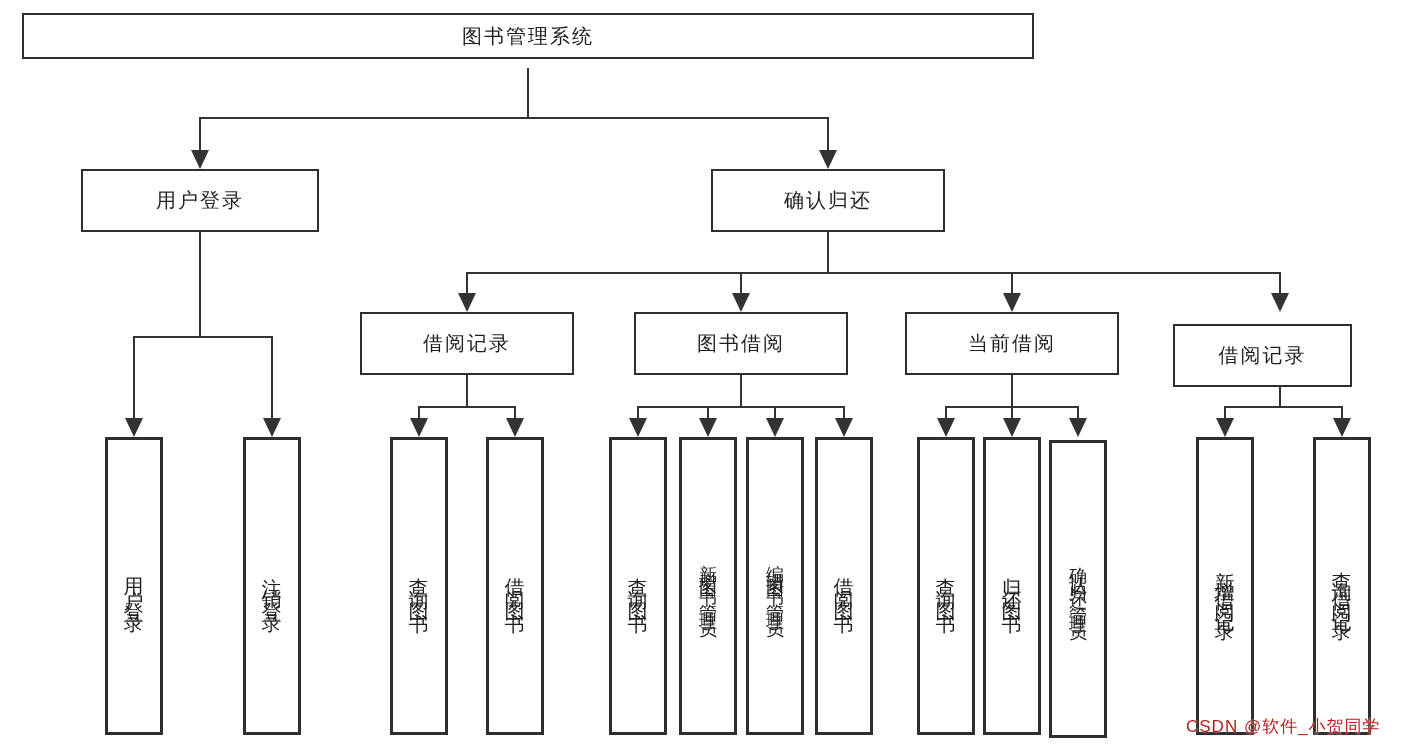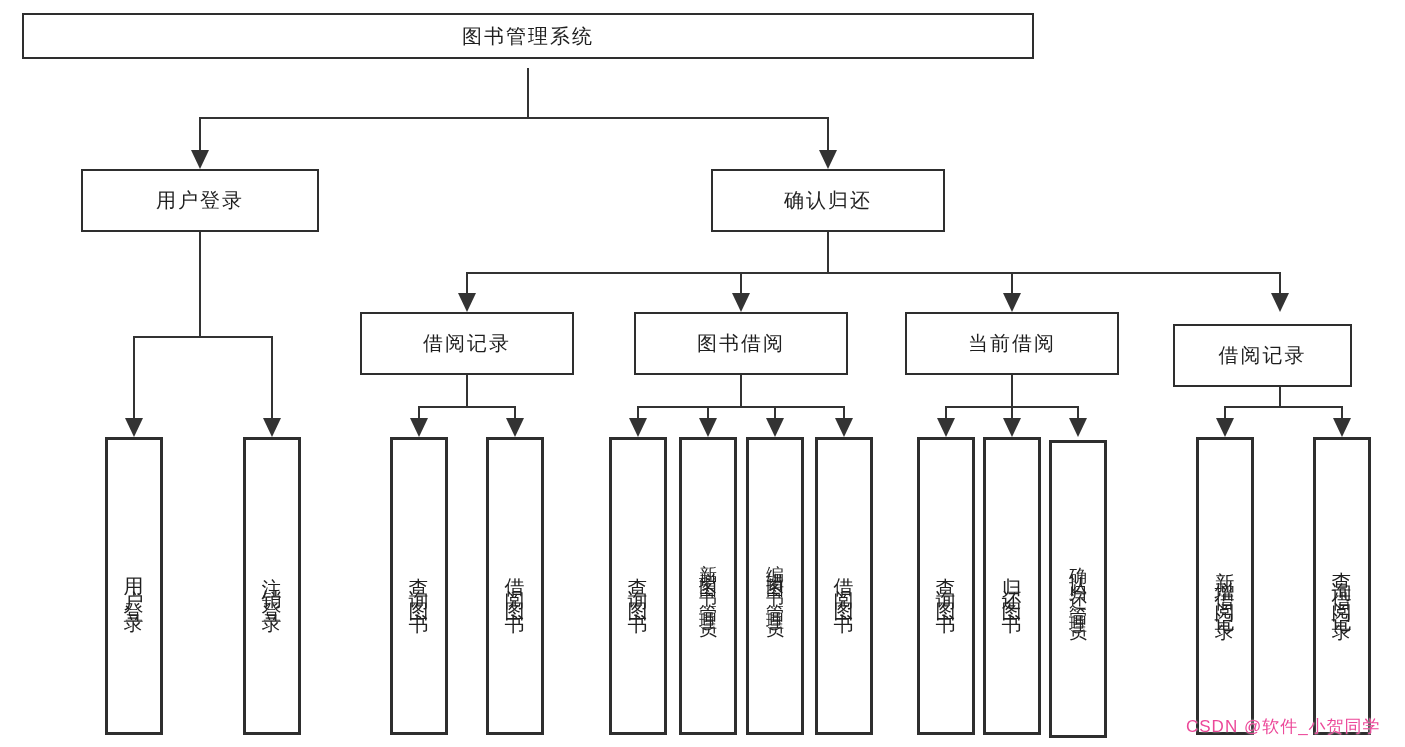--- a/index.html
+++ b/index.html
@@ -42,21 +42,21 @@
     position:absolute;width:0;height:0;
     border-left:9px solid transparent;
     border-right:9px solid transparent;
     border-top:19px solid #333333;
     z-index:1;
   }
   .watermark{
     position:absolute;
     left:1186px;top:715px;
     font-size:17px;
-    color:#ec4899;
+    color:#b91c1c;
     letter-spacing:1px;
     white-space:nowrap;
     z-index:5;
     text-shadow:0 0 2px #ffffff;
     text-align:center;
   }
 </style>
 </head>
 <body>
 

